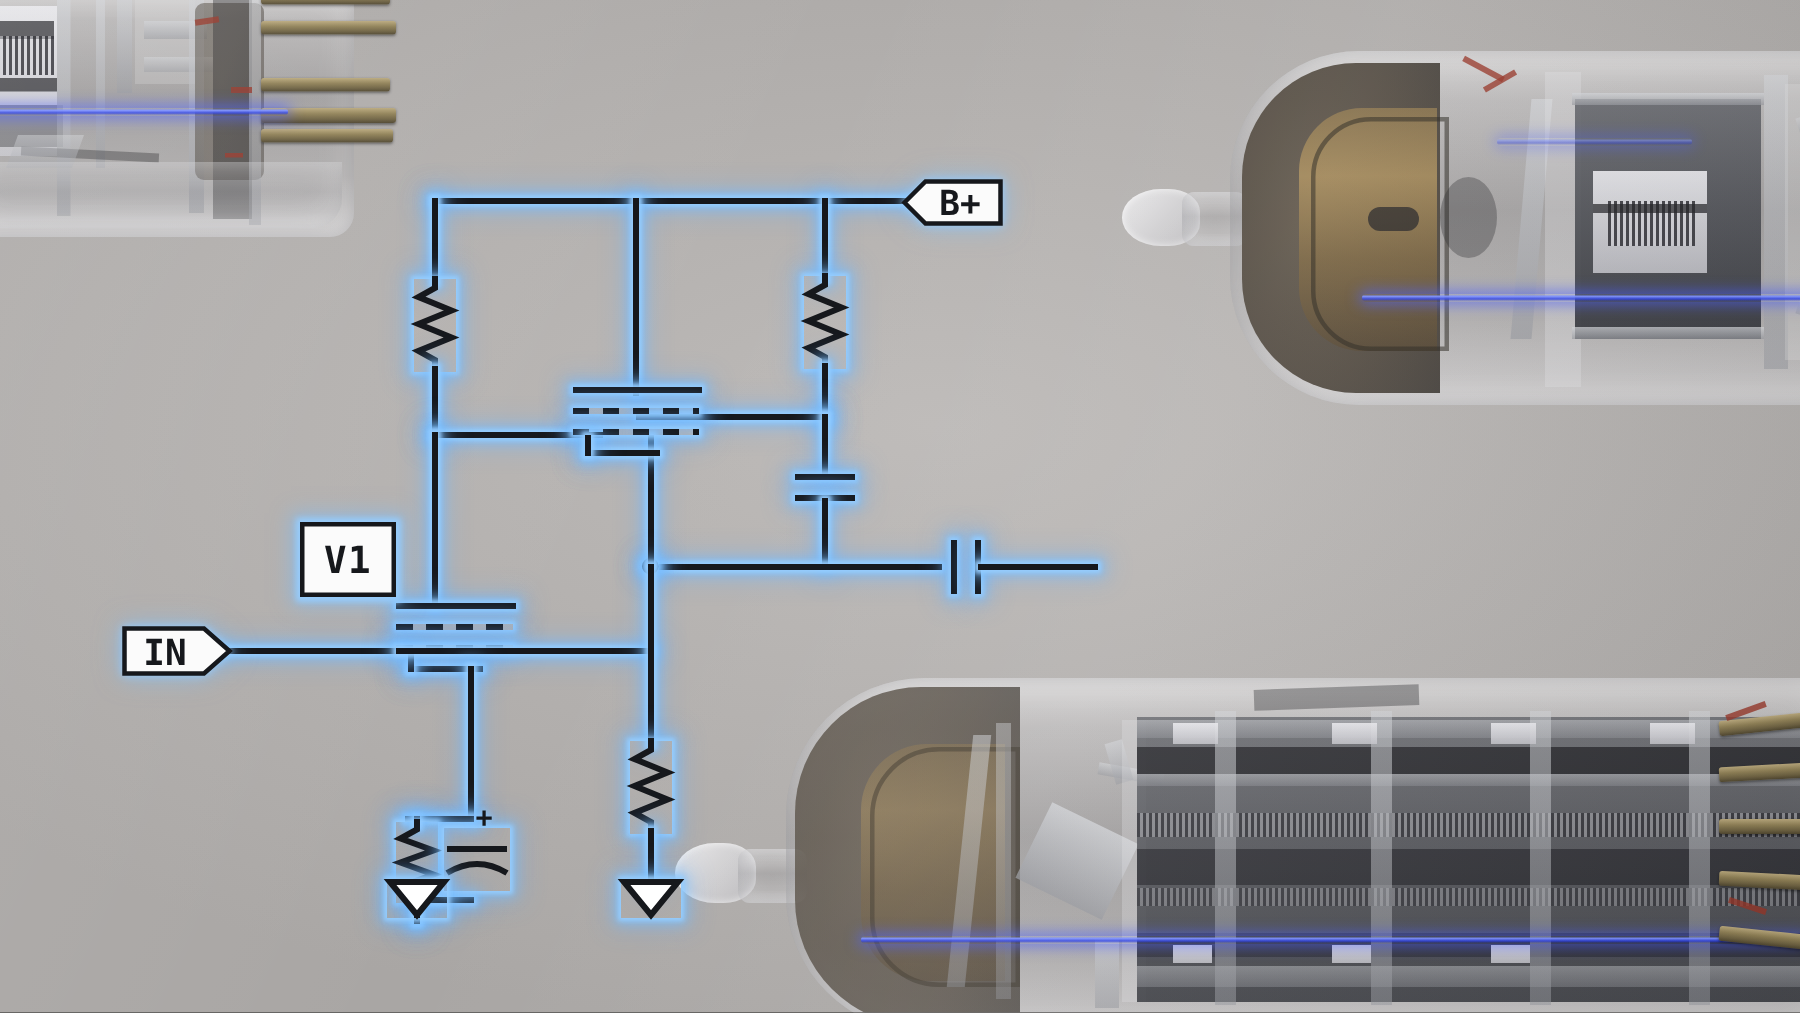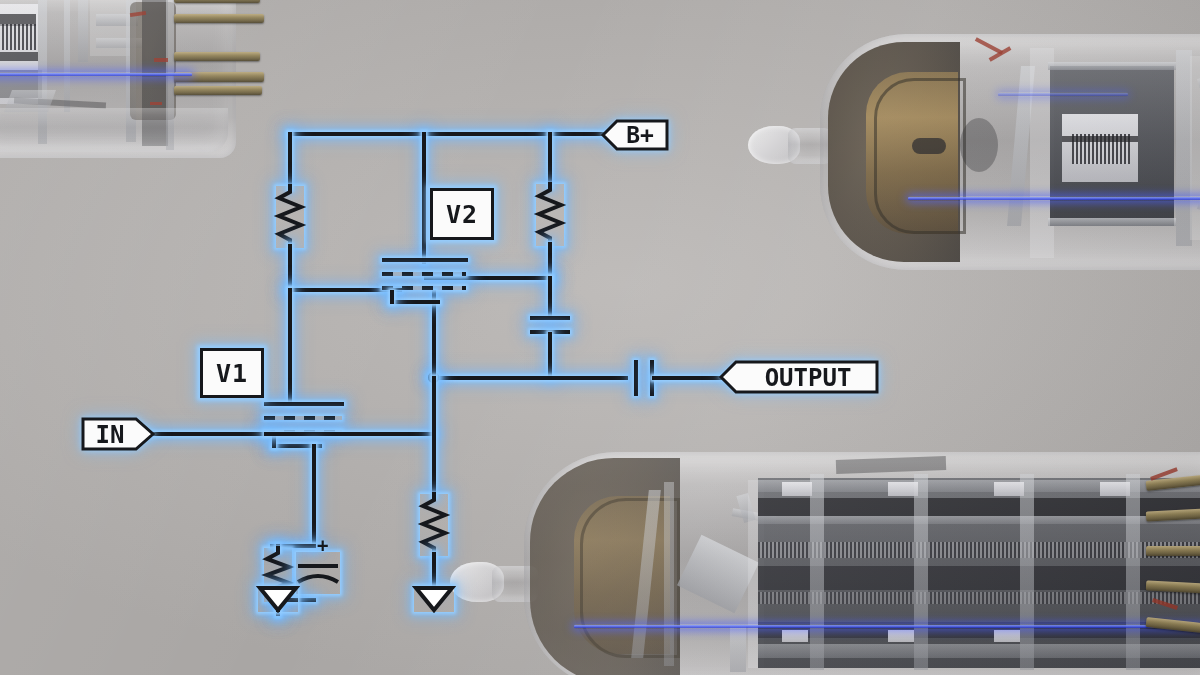--- a/index.html
+++ b/index.html
@@ -359,37 +359,28 @@
     <div class="w v glow" style="left:276px;top:600px;height:16px;"></div>
     <div class="gnd glow" style="left:258px;top:586px;width:40px;height:26px;">
       <svg width="40" height="26" viewBox="0 0 40 26">
           <polygon points="2,2 38,2 20,24"></polygon>
         </svg>
     </div>
 
     <div class="tag-box" style="left:200px;top:348px;width:58px;height:44px;font-size:25px;">
       <span>V1</span>
     </div>
-    <div class="tag-box" style="left:430px;top:188px;width:58px;height:46px;font-size:25px;">
-      <span>V2</span>
-    </div>
 
     <div class="flag" style="left:600px;top:118px;">
       <svg width="70" height="34" viewBox="0 0 70 34">
         <polygon points="3,17 17,3 67,3 67,31 17,31" fill="#fbfbfb" stroke="#16181c" stroke-width="3"></polygon>
         <text class="ftext" x="40" y="25" font-size="23" text-anchor="middle">B+</text>
       </svg>
     </div>
 
-    <div class="flag" style="left:718px;top:359px;">
-      <svg width="162" height="36" viewBox="0 0 162 36">
-        <polygon points="3,18 18,3 159,3 159,33 18,33" fill="#fbfbfb" stroke="#16181c" stroke-width="3"></polygon>
-        <text class="ftext" x="90" y="27" font-size="24" text-anchor="middle">OUTPUT</text>
-      </svg>
-    </div>
 
     <div class="flag" style="left:80px;top:416px;">
       <svg width="76" height="36" viewBox="0 0 76 36">
         <polygon points="3,3 56,3 73,18 56,33 3,33" fill="#fbfbfb" stroke="#16181c" stroke-width="3"></polygon>
         <text class="ftext" x="30" y="27" font-size="24" text-anchor="middle">IN</text>
       </svg>
     </div>
 
   </div>
 </div>

